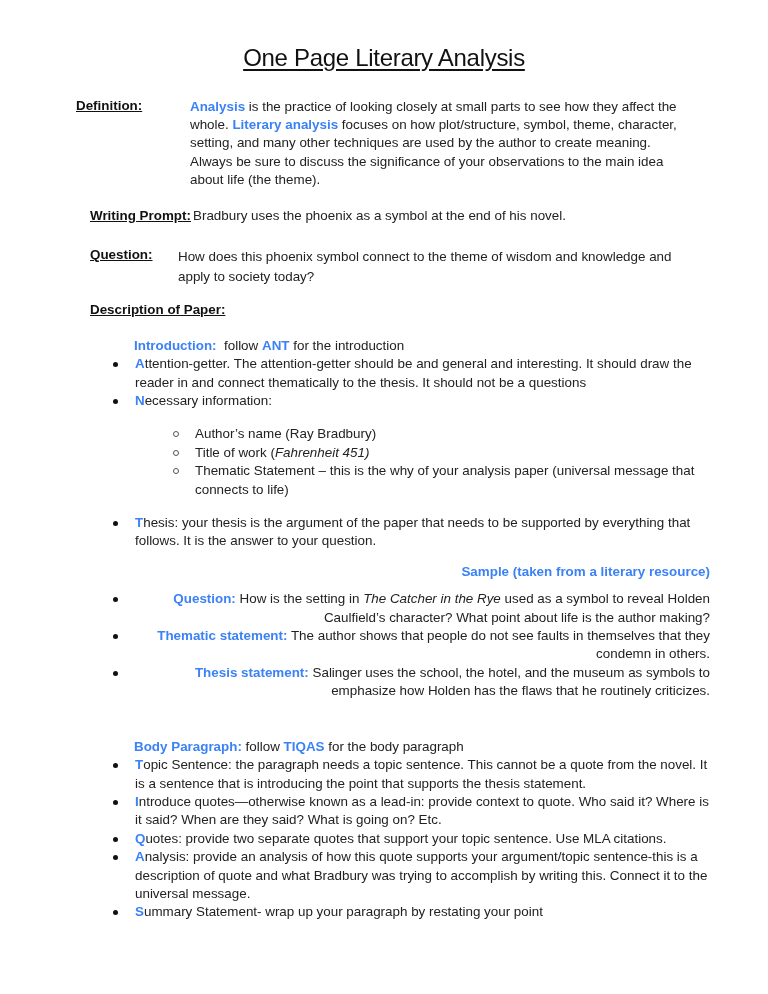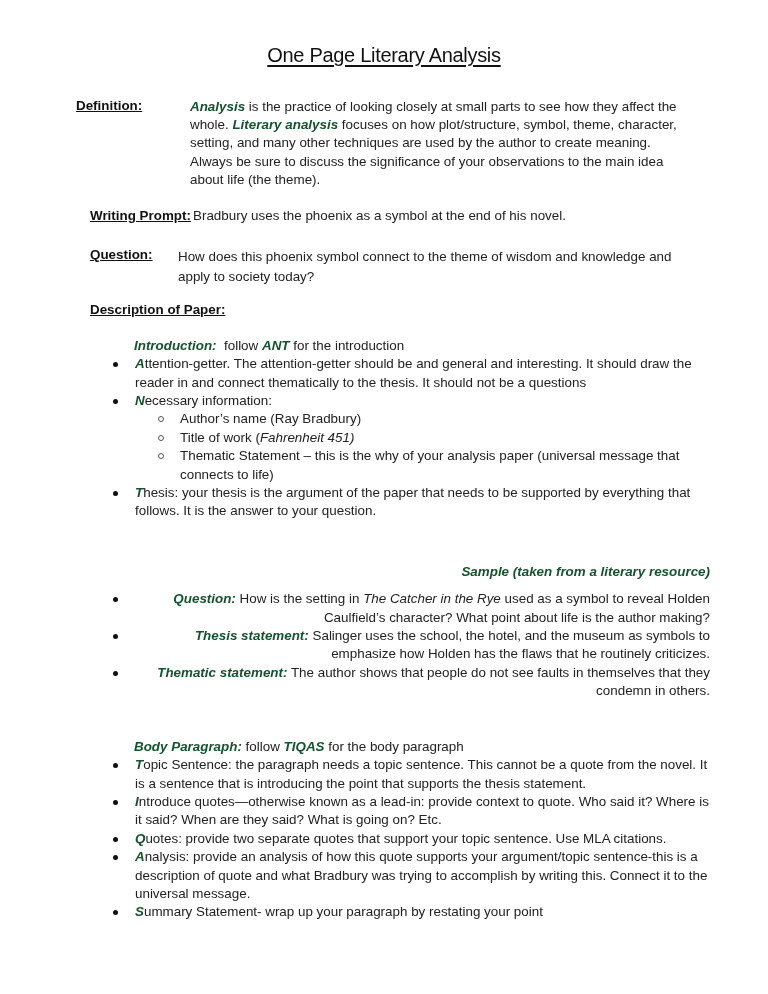--- a/index.html
+++ b/index.html
@@ -5,42 +5,42 @@
   html, body { margin: 0; padding: 0; background: #ffffff; }
   body {
     width: 768px; height: 994px; overflow: hidden; position: relative;
     font-family: "Liberation Sans", sans-serif;
     color: #222;
     font-size: 13.4px;
   }
   .page { position: absolute; left: 0; top: 0; width: 768px; height: 994px; }
   .title {
     position: absolute; top: 44px; left: 0; width: 768px; text-align: center;
-    font-size: 20px; text-decoration: underline; text-underline-offset: 3px;
+    font-size: 24px; text-decoration: underline; text-underline-offset: 3px;
     letter-spacing: -0.3px; color: #111;
   }
   .abs { position: absolute; }
   .lbl { font-weight: bold; text-decoration: underline; color: #111; }
-  b { color: #14532d; font-style: italic; }
+  b { color: #3b82f6; }
   .def-label { left: 76px; top: 98px; }
   .def-text { left: 190px; top: 98px; width: 500px; line-height: 18.2px; }
   .wp-label { left: 90px; top: 208px; text-decoration: underline; }
   .wp-text { left: 193px; top: 208px; }
   .q-label { left: 90px; top: 247px; }
   .q-text { left: 178px; top: 247px; width: 520px; line-height: 20px; }
   .desc { left: 90px; top: 302px; }
   .section { position: absolute; left: 90px; width: 620px; }
   .section .head { line-height: 18.2px; padding-left: 44px; }
   ul.b1 { list-style: none; margin: 0; padding: 0; }
   ul.b1 > li { position: relative; padding-left: 45px; line-height: 18.4px; }
   ul.b1 > li::before {
     content: ""; position: absolute; left: 23px; top: 7px;
     width: 5px; height: 5px; border-radius: 50%; background: #111;
   }
-  ul.b2 { list-style: none; margin: 0; padding: 0; }
+  ul.b2 { list-style: none; margin: 15px; padding: 0; }
   ul.b2 > li { position: relative; padding-left: 45px; line-height: 18.4px; margin-left: 0; }
   ul.b2 > li::before {
     content: ""; position: absolute; left: 23px; top: 6px;
     width: 4px; height: 4px; border-radius: 50%; border: 1px solid #555; background: #fff;
   }
   .sample-list > li { margin-bottom: 0; }
   .intro { top: 337px; }
   .sample { top: 563px; text-align: right; }
   .sample ul { margin-top: 9px; }
   .body-p { top: 706px; margin-top: 32px; }
@@ -84,22 +84,22 @@
         </ul>
       </li>
       <li><b>T</b><span>hesis: your thesis is the argument of the paper that needs to be supported by everything that follows.  It is the answer to your question.</span></li>
     </ul>
   </div>
 
   <div class="section sample">
     <div class="head"><b>Sample (taken from a literary resource)</b></div>
     <ul class="b1 sample-list">
       <li><b>Question:</b><span> How is the setting in </span><i>The Catcher in the Rye</i><span> used as a symbol to reveal Holden Caulfield’s character? What point about life is the author making?</span></li>
+      <li><b>Thematic statement:</b><span> The author shows that people do not see faults in themselves that they condemn in others.</span></li>
       <li><b>Thesis statement:</b><span> Salinger uses the school, the hotel, and the museum as symbols to emphasize how Holden has the flaws that he routinely criticizes.</span></li>
-      <li><b>Thematic statement:</b><span> The author shows that people do not see faults in themselves that they condemn in others.</span></li>
     </ul>
   </div>
 
   <div class="section body-p">
     <div class="head"><b>Body Paragraph:</b><span style="white-space:pre"> follow </span><b>TIQAS</b><span> for the body paragraph</span></div>
     <ul class="b1">
       <li><b>T</b><span>opic Sentence: the paragraph needs a topic sentence.  This cannot be a quote from the novel.  It is a sentence that is introducing the point that supports the thesis statement.</span></li>
       <li><b>I</b><span>ntroduce quotes—otherwise known as a lead-in: provide context to quote. Who said it? Where is it said? When are they said? What is going on? Etc.</span></li>
       <li><b>Q</b><span>uotes: provide two separate quotes that support your topic sentence.  Use MLA citations.</span></li>
       <li><b>A</b><span>nalysis: provide an analysis of how this quote supports your argument/topic sentence-this is a description of quote and what Bradbury was trying to accomplish by writing this.  Connect it to the universal message.</span></li>

